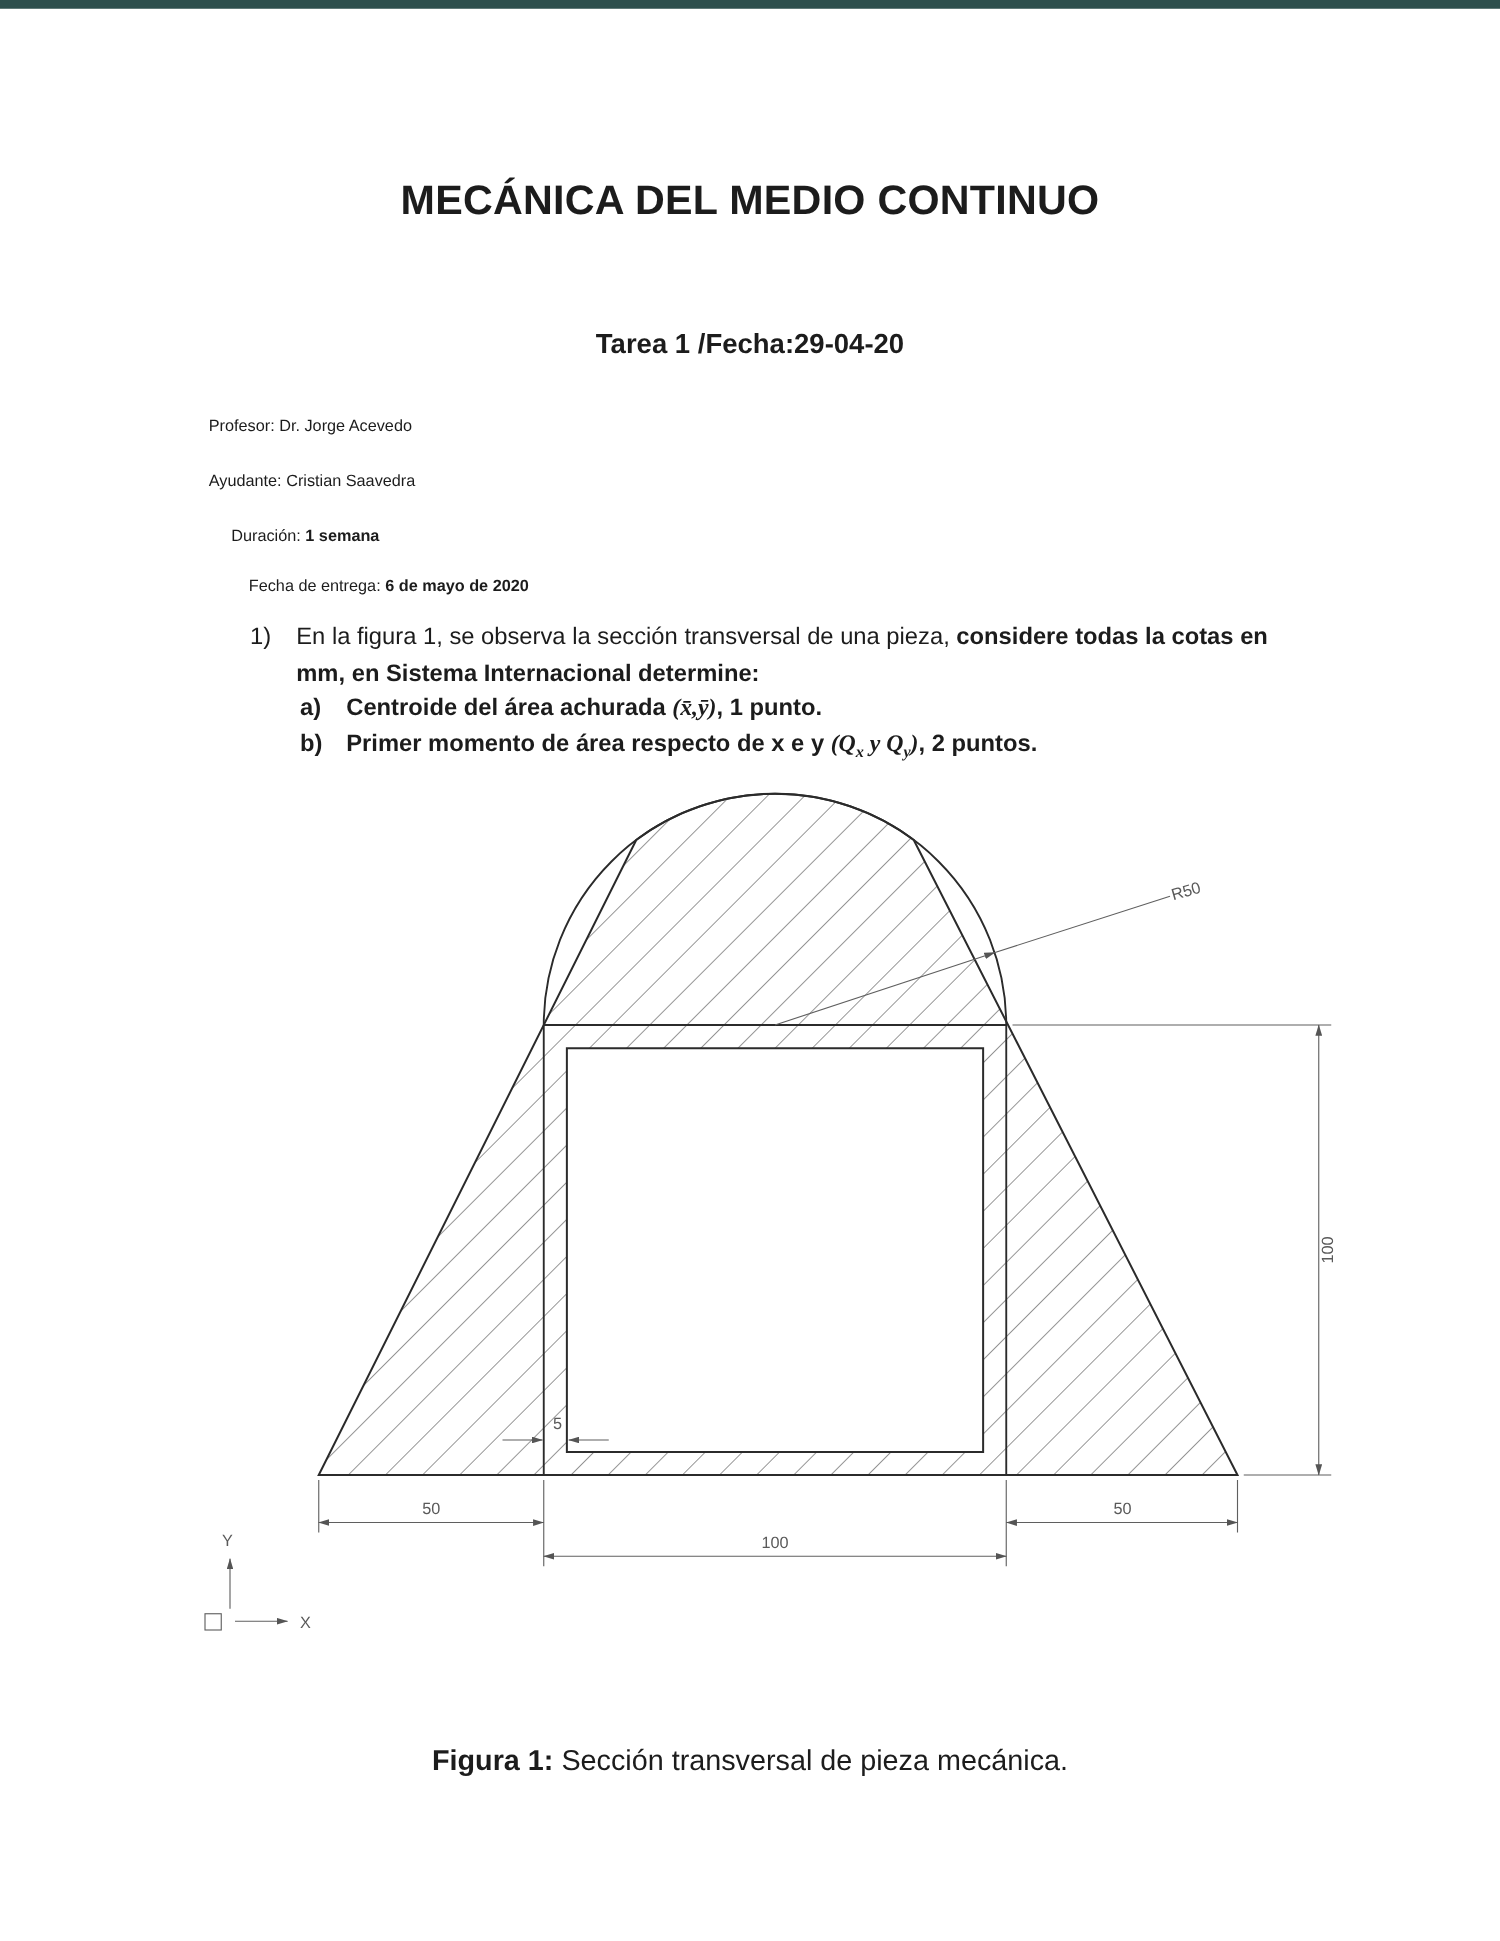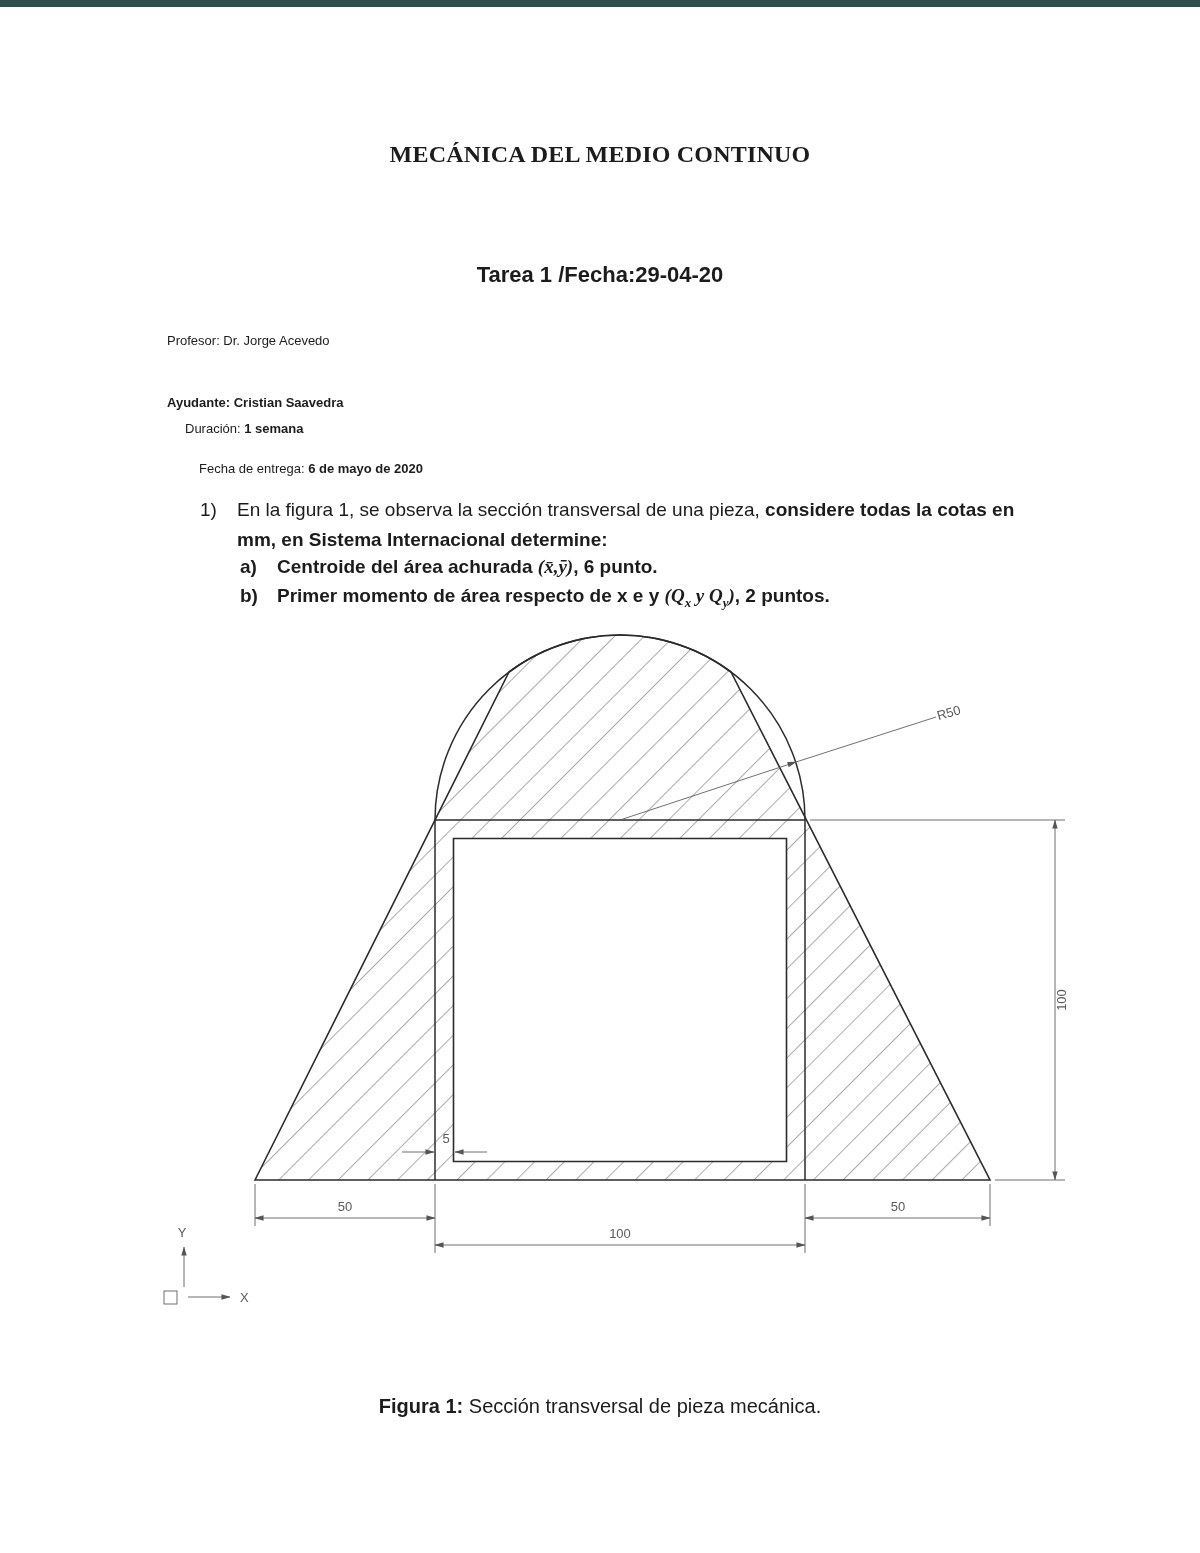--- a/index.html
+++ b/index.html
@@ -1,37 +1,37 @@
 <!DOCTYPE html>
 <html><head>
 <meta charset="utf-8">
 <style>
   html,body{margin:0;padding:0;}
   body{background:#ffffff;font-family:"Liberation Sans",sans-serif;color:#1c1c1c;}
   .page{position:relative;width:1200px;height:1553px;background:#ffffff;overflow:hidden;}
   .topbar{position:absolute;top:0;left:0;width:1200px;height:7px;background:#2e4f4d;}
   .centered{position:absolute;left:0;width:1200px;text-align:center;font-weight:700;}
-  .t-title{top:141px;font-size:24px;letter-spacing:0.2px;font-family:Liberation Serif, serif;}
+  .t-title{top:141px;font-size:33px;letter-spacing:0.2px;}
   .t-code{top:207px;font-size:24px;}
   .t-task{top:262px;font-size:22px;}
   .info{position:absolute;left:167px;font-size:13px;}
   .info-0{top:320px;}
-  .info-1{top:382px;font-weight:bold;}
+  .info-1{top:364px;}
   .info-2{top:408px;margin-left:18px;}
   .info-3{top:448px;margin-left:32px;}
   .b{font-weight:700;}
   .li{position:absolute;font-size:19px;line-height:30px;}
   .li .num{position:absolute;left:-37px;width:34px;}
   .li-1{top:495px;left:237px;width:780px;}
   .li-a{top:552px;left:277px;width:740px;}
   .li-b{top:581px;left:277px;width:740px;}
   .math{font-family:"Liberation Serif",serif;font-style:italic;}
   .math sub{font-size:0.68em;}
   .figwrap{position:absolute;left:150px;top:625px;width:930px;height:690px;}
-  .caption{position:absolute;top:1395px;left:0;width:1200px;text-align:center;font-size:20px;}
+  .caption{position:absolute;top:1395px;left:0;width:1200px;text-align:center;font-size:23px;}
   svg text{font-family:"Liberation Sans",sans-serif;font-size:13px;fill:#5a5a5a;}
   .thick{stroke:#2b2b2b;stroke-width:1.5;fill:none;}
   .dimln{stroke:#5f5f5f;stroke-width:0.9;fill:none;}
 </style>
 </head>
 <body>
 
 <div class="page">
 
   <div class="topbar"></div>
@@ -42,21 +42,21 @@
   <p class="info info-0"><span>Profesor: Dr. Jorge Acevedo</span><span class="b"></span></p>
   <p class="info info-1"><span>Ayudante: Cristian Saavedra</span><span class="b"></span></p>
   <p class="info info-2"><span>Duración: </span><span class="b">1 semana</span></p>
   <p class="info info-3"><span>Fecha de entrega: </span><span class="b">6 de mayo de 2020</span></p>
 
   <div class="li li-1">
     <span class="num">1)</span><span>En la figura 1, se observa la sección transversal de una pieza, </span><span class="b">considere todas la cotas en mm, en Sistema Internacional determine:</span>
   </div>
 
   <div class="li li-a b">
-    <span class="num">a)</span><span>Centroide del área achurada </span><span class="math">(x̄,ȳ)</span><span>, 6 punto.</span>
+    <span class="num">a)</span><span>Centroide del área achurada </span><span class="math">(x̄,ȳ)</span><span>, 1 punto.</span>
   </div>
 
   <div class="li li-b b">
     <span class="num">b)</span><span>Primer momento de área respecto de x e y </span><span class="math"><span>(</span><span>Q</span><sub>x</sub><span> y </span><span>Q</span><sub>y</sub><span>)</span></span><span>, 2 puntos.</span>
   </div>
 
   <div class="figwrap">
     <svg width="930" height="690" viewBox="0 0 930 690">
       <defs>
         <pattern id="hatch" width="21" height="21" patternUnits="userSpaceOnUse" patternTransform="rotate(45)">

